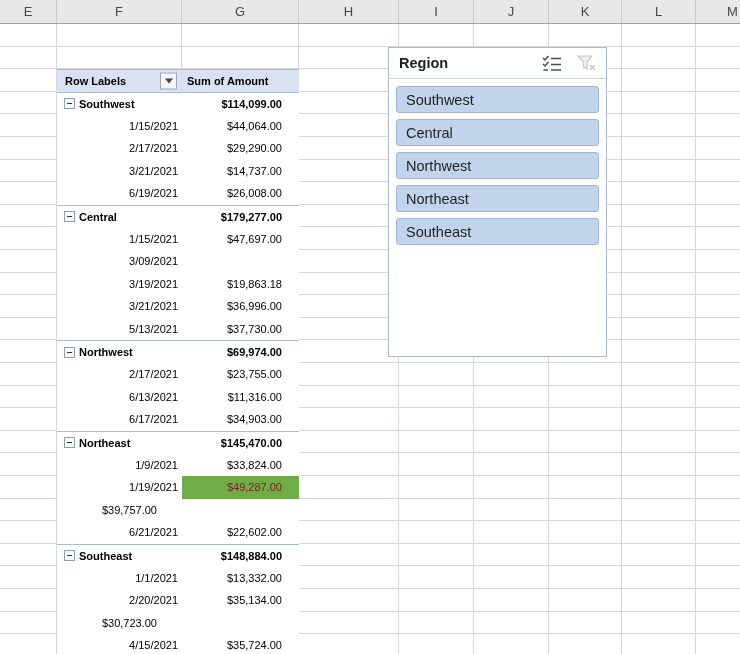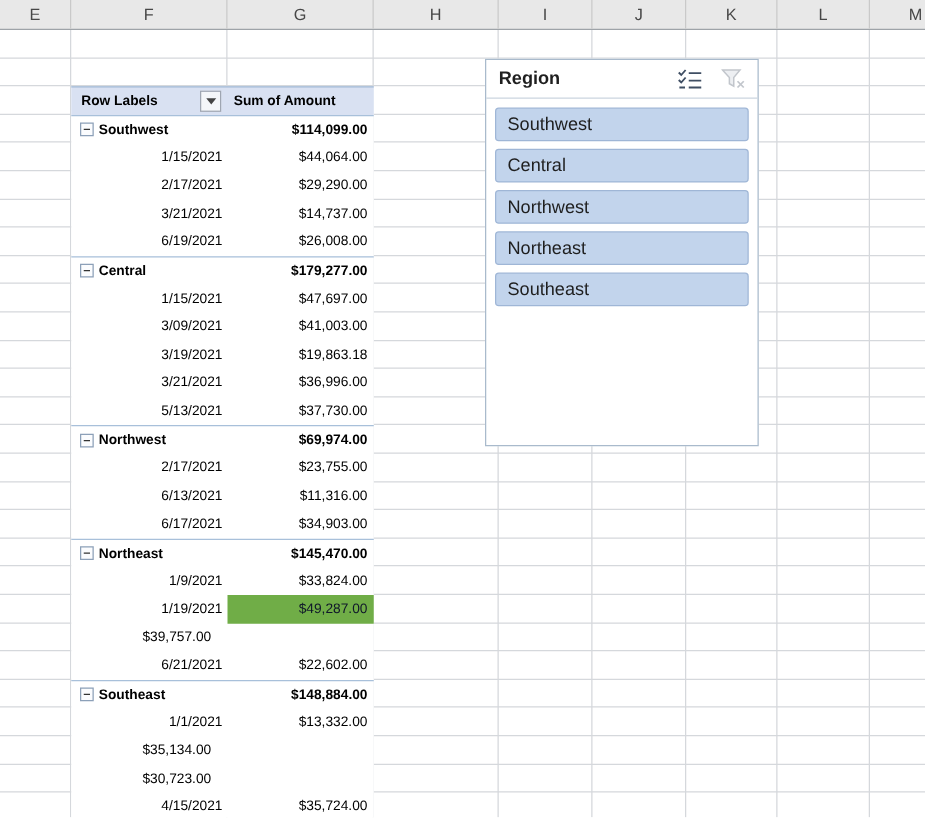--- a/index.html
+++ b/index.html
@@ -23,27 +23,27 @@
 
   
   .vline{position:absolute;top:24px;bottom:0;width:1px;background:#D5D8DC;z-index:1;}
   .hline{position:absolute;left:0;right:0;height:1px;background:#D5D8DC;z-index:1;}
 
   
   .pivot{position:absolute;z-index:3;background:#ffffff;}
   .prow{position:absolute;left:0;display:flex;box-sizing:border-box;}
   .pcell{box-sizing:border-box;display:flex;align-items:center;font-size:11px;color:#000;overflow:hidden;white-space:nowrap;}
   .pcell.f{width:125px;padding-left:7px;}
-  .pcell.g{width:117px;justify-content:flex-end;padding-right:5px;}
+  .pcell.g{width:117px;justify-content:flex-end;padding-right:17px;}
   .prow.phdr{background:#D9E1F2;font-weight:bold;border-top:1px solid #A0B8D4;}
   .prow.phdr .pcell.f{position:relative;padding-left:8px;}
   .prow.phdr .pcell.g{justify-content:flex-start;padding-left:5px;}
   .prow.grp{font-weight:bold;border-top:1px solid #A8C0DA;}
   .pcell.f.date{justify-content:flex-end;padding-right:4px;padding-left:0;}
-  .pcell.g.hl{background:#70AD47;color:#0f172a;}
+  .pcell.g.hl{background:#70AD47;color:#7f1d1d;}
 
   
   .collapse-btn{
     flex:none;width:11px;height:11px;margin-right:4px;
     border:1px solid #8CA0B8;background:#FBFCFE;box-sizing:border-box;
     display:flex;align-items:center;justify-content:center;
   }
   .collapse-btn .minus{width:5px;height:1px;background:#333;}
 
   
@@ -200,23 +200,20 @@
           <span>1/15/2021</span>
         </div>
         <div class="pcell g">
           <span>$47,697.00</span>
         </div>
       </div>
       <div class="prow " style="top: 180.8px; height: 22.6px; width: 242px;">
         <div class="pcell f date">
           <span>3/09/2021</span>
         </div>
-        <div class="pcell g">
-          <span>$41,003.00</span>
-        </div>
       </div>
       <div class="prow " style="top: 203.4px; height: 22.6px; width: 242px;">
         <div class="pcell f date">
           <span>3/19/2021</span>
         </div>
         <div class="pcell g">
           <span>$19,863.18</span>
         </div>
       </div>
       <div class="prow " style="top: 226px; height: 22.6px; width: 242px;">
@@ -323,20 +320,23 @@
       </div>
       <div class="prow " style="top: 497.2px; height: 22.6px; width: 242px;">
         <div class="pcell f date">
           <span>1/1/2021</span>
         </div>
         <div class="pcell g">
           <span>$13,332.00</span>
         </div>
       </div>
       <div class="prow " style="top: 519.8px; height: 22.6px; width: 242px;">
+        <div class="pcell f date">
+          <span>2/20/2021</span>
+        </div>
         <div class="pcell g">
           <span>$35,134.00</span>
         </div>
       </div>
       <div class="prow " style="top: 542.4px; height: 22.6px; width: 242px;">
         <div class="pcell g">
           <span>$30,723.00</span>
         </div>
       </div>
       <div class="prow " style="top: 565px; height: 22.6px; width: 242px;">

